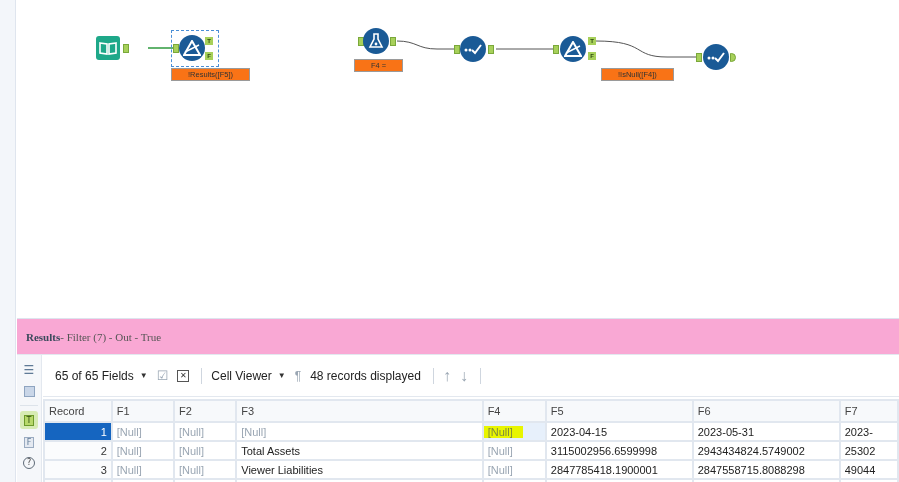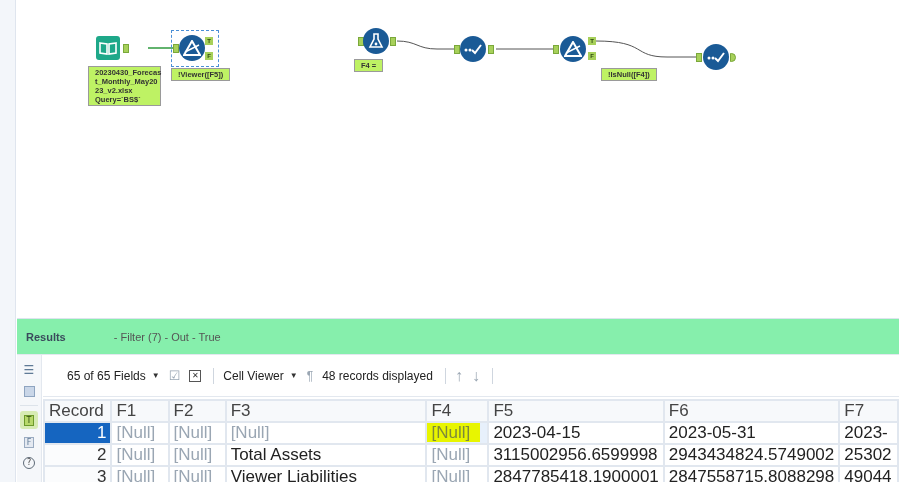--- a/index.html
+++ b/index.html
@@ -4,36 +4,36 @@
 <style>
   * { box-sizing: border-box; margin: 0; padding: 0; }
   html, body { width: 899px; height: 482px; overflow: hidden; background: #ffffff; font-family: "DejaVu Sans", "Liberation Sans", sans-serif; }
   .app { position: relative; width: 899px; height: 482px; }
   .left-rail { position: absolute; left: 0; top: 0; width: 16px; height: 482px; background: #f3f6fa; border-right: 1px solid #dfe5ee; }
   .canvas { position: absolute; left: 17px; top: 0; width: 882px; height: 318px; background: #ffffff; }
   .node { position: absolute; }
   .node-circle { width: 26px; height: 26px; border-radius: 50%; background: #1a5a96; display: flex; align-items: center; justify-content: center; }
   .anchor { position: absolute; width: 6px; height: 9px; background: #a7d05a; border: 1px solid #7aa83a; }
   .tf-anchor { position: absolute; width: 8px; height: 8px; background: #a7d05a; font-size: 6px; font-weight: bold; color: #2d4a10; display: flex; align-items: center; justify-content: center; font-family: "Liberation Sans", sans-serif; }
-  .annot { position: absolute; border: 1px solid #9a9a9a; background: #bef264; font-size: 7.5px; line-height: 9px; color: #333; padding: 1px 6px; font-family: "Liberation Sans", sans-serif; white-space: pre; font-weight: bold; }
+  .annot { position: absolute; border: 1px solid #9a9a9a; background: #f97316; font-size: 7.5px; line-height: 9px; color: #333; padding: 1px 16px; font-family: "Liberation Sans", sans-serif; white-space: pre; }
   .book { position: absolute; width: 24px; height: 24px; background: #1ea889; border-radius: 3px; display: flex; align-items: center; justify-content: center; }
   .selected-box { position: absolute; border: 1px dashed #4b8fd6; }
   svg.wires { position: absolute; left: 0; top: 0; }
 
   .results { position: absolute; left: 17px; top: 318px; width: 882px; height: 164px; background: #fff; border-top: 1px solid #dde4ee; }
-  .results-header { height: 36px; background: #86efac; border-bottom: 1px solid #e3e8ef; display: flex; align-items: center; padding-left: 9px; font-size: 11px; color: #555; font-family: Liberation Sans, sans-serif; gap: 48px; }
+  .results-header { height: 36px; background: #f9a8d4; border-bottom: 1px solid #e3e8ef; display: flex; align-items: center; padding-left: 9px; font-size: 11px; color: #555; font-family: Liberation Serif, serif; }
   .results-header b { color: #3a4a5c; font-weight: bold; }
   .side-icons { position: absolute; left: 0; top: 36px; width: 25px; height: 128px; background: #f5f7fa; border-right: 1px solid #e3e8ef; }
   .side-icon { position: absolute; left: 5px; width: 14px; height: 14px; display: flex; align-items: center; justify-content: center; font-size: 9px; color: #5f7a96; }
   .toolbar { position: absolute; left: 26px; top: 36px; right: 0; height: 42px; display: flex; align-items: center; font-size: 12px; color: #222; font-family: "Liberation Sans", sans-serif; border-bottom: 1px solid #e3e8ef; }
   .tb-item { display: flex; align-items: center; margin-right: 9px; }
   .tb-sep { width: 1px; height: 16px; background: #cfd6df; margin: 0 9px 0 3px; }
   .caret { font-size: 8px; margin-left: 6px; color: #333; }
   .muted { color: #9aa6b3; }
-  .grid { position: absolute; left: 26px; top: 80px; right: 0; height: 84px; font-size: 17px; font-family: "Liberation Sans", sans-serif; }
+  .grid { position: absolute; left: 26px; top: 80px; right: 0; height: 84px; font-size: 11px; font-family: "Liberation Sans", sans-serif; }
   table { border-collapse: collapse; table-layout: fixed; }
   th, td { border: 2px solid #e1e7ef; height: 19px; padding: 0 4px; white-space: nowrap; overflow: hidden; text-align: left; font-weight: normal; }
   th { background: #f7f9fb; color: #444; height: 22px; }
   td.rec { text-align: right; background: #fbfcfd; color: #333; }
   td.rec.selected { background: #1565c0; color: #fff; }
   td.null { color: #9aa6b3; }
   td.val { color: #222; }
   td.hl { background: #e7f0fb; border: 1px solid #2d6fb8; }
   .hlmark { background: #e8f500; padding: 0 10px 0 2px; color: #7d8a3a; margin-left: -12px; padding-left: 12px; }
 </style>
@@ -51,38 +51,34 @@
       <path d="M579 41 C630 41, 615 57, 650 57 L680 57" stroke="#555" stroke-width="1" fill="none"></path>
     </svg>
 
     <div class="book" style="left:79px; top:36px;">
       <svg width="18" height="14" viewBox="0 0 18 14">
         <path d="M1 2 L8 3 L8 13 L1 12 Z" fill="none" stroke="#fff" stroke-width="1.6"></path>
         <path d="M17 2 L10 3 L10 13 L17 12 Z" fill="none" stroke="#fff" stroke-width="1.6"></path>
       </svg>
     </div>
     <div class="anchor" style="left:106px; top:44px;"></div>
-    <div class="annot" style="left:71px; top:66px; width:73px;">20230430_Forecas
-t_Monthly_May20
-23_v2.xlsx
-Query=`BS$`</div>
 
     <div class="selected-box" style="left:154px; top:30px; width:48px; height:37px;"></div>
     <div class="anchor" style="left:156px; top:44px;"></div>
     <div class="node" style="left:162px; top:35px;">
       <div class="node-circle">
         <svg width="18" height="16" viewBox="0 0 18 16">
             <path d="M9 1 L17 15 L1 15 Z" fill="none" stroke="#fff" stroke-width="2"></path>
             <line x1="2" y1="12" x2="16" y2="5" stroke="#fff" stroke-width="1.5"></line>
           </svg>
       </div>
     </div>
     <div class="tf-anchor" style="left:188px; top:37px;">T</div>
     <div class="tf-anchor" style="left:188px; top:52px;">F</div>
-    <div class="annot" style="left:154px; top:68px;">!Viewer([F5])</div>
+    <div class="annot" style="left:154px; top:68px;">!Results([F5])</div>
 
     <div class="anchor" style="left:341px; top:37px;"></div>
     <div class="node" style="left:346px; top:28px;">
       <div class="node-circle">
         <svg width="16" height="16" viewBox="0 0 16 16">
             <path d="M6 1 L10 1 L10 6 L14 14 L2 14 L6 6 Z" fill="none" stroke="#fff" stroke-width="1.6"></path>
             <circle cx="8" cy="11" r="1.4" fill="#fff"></circle>
           </svg>
       </div>
     </div>
@@ -144,21 +140,21 @@
       </div>
       <div class="side-icon" style="top:80px;">
         <span style="background:#e4e9f1;border:1px solid #9aabc1;padding:0 2px;font-size:8px;color:#5f7a96;">F</span>
       </div>
       <div class="side-icon" style="top:101px;">
         <span style="display:inline-block;width:12px;height:12px;border:1px solid #5f6b78;border-radius:50%;text-align:center;line-height:10px;font-size:8px;color:#444;">?</span>
       </div>
     </div>
 
     <div class="toolbar">
-      <div class="tb-item" style="margin-left:24px;">
+      <div class="tb-item" style="margin-left:12px;">
         <span>65 of 65 Fields</span>
         <span class="caret">▼</span>
       </div>
       <div class="tb-item">
         <span class="muted" style="font-size:13px;">☑</span>
       </div>
       <div class="tb-item">
         <span style="display:inline-block;width:12px;height:12px;border:1px solid #555;font-size:8px;line-height:10px;text-align:center;color:#333;">✕</span>
       </div>
       <div class="tb-sep"></div>

